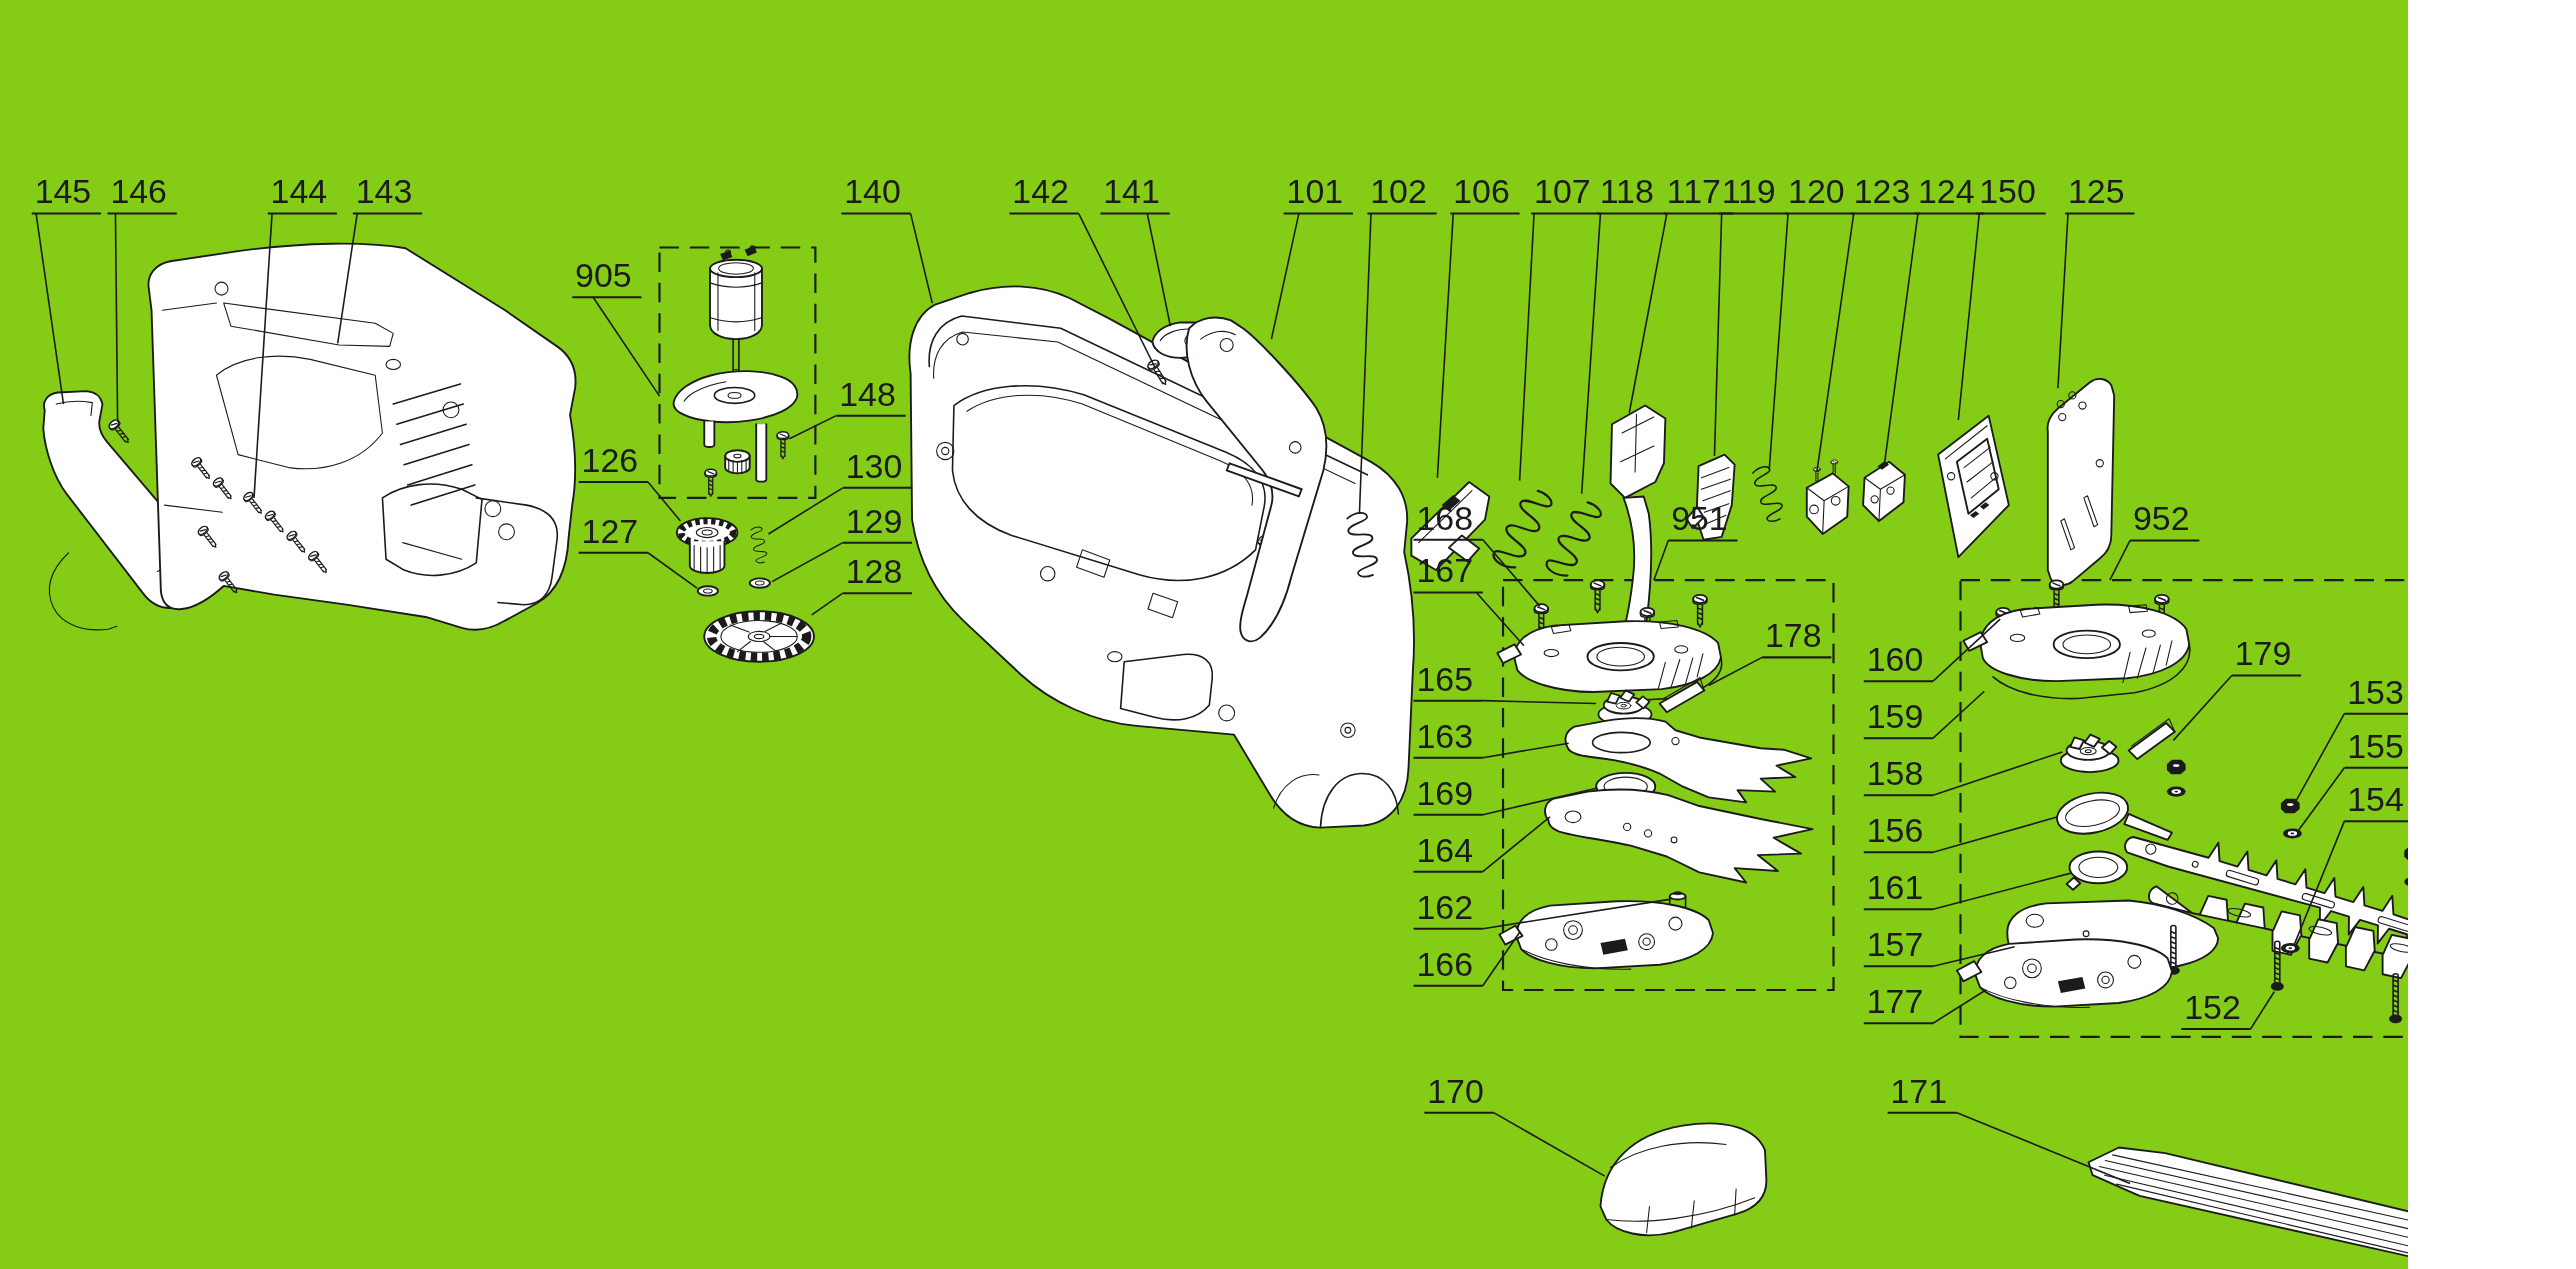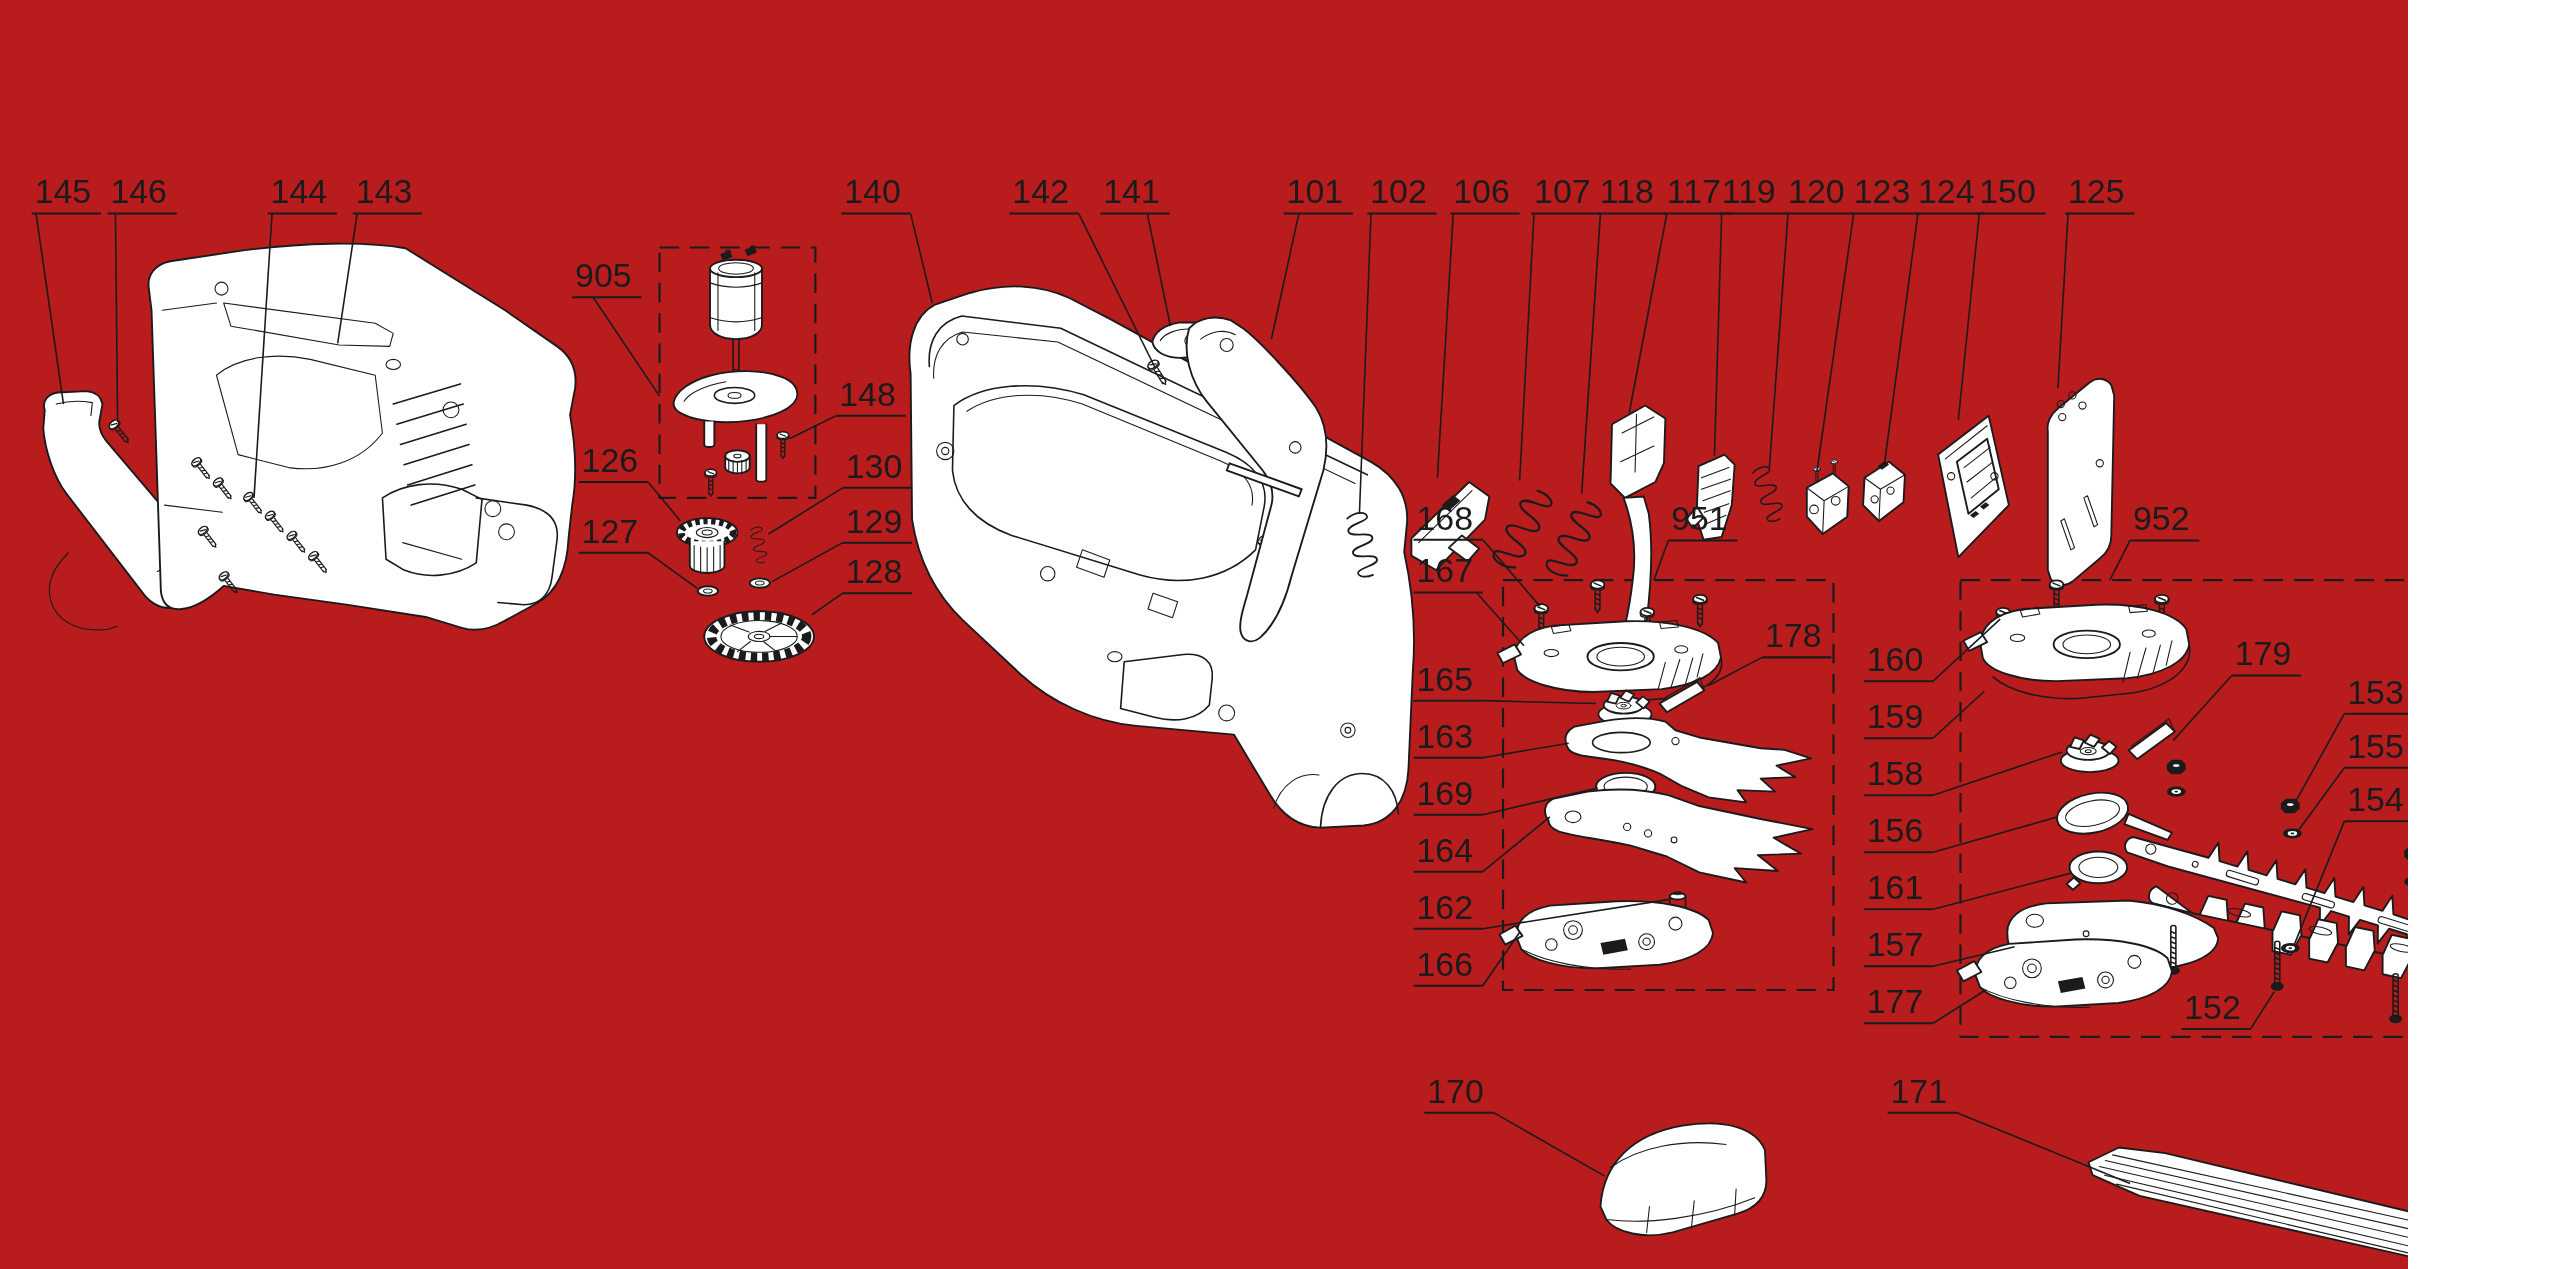--- a/index.html
+++ b/index.html
@@ -1,16 +1,16 @@
 <!DOCTYPE html>
 <html style="font-size:11.5px"><head>
 <meta charset="utf-8">
 <style>
   html,body{margin:0;padding:0;background:#fff;}
-  .stage{position:relative;width:2408px;height:1270px;background:#b91c1c;overflow:hidden;}
+  .stage{position:relative;width:2408px;height:1270px;background:#84cc16;overflow:hidden;}
   svg{display:block;}
   .ol{fill:#ffffff;stroke:#1b1b1b;stroke-width:2.6;stroke-linejoin:round;stroke-linecap:round;}
   .ln{fill:none;stroke:#1b1b1b;stroke-width:2.2;stroke-linejoin:round;stroke-linecap:round;}
   .tn{fill:none;stroke:#1b1b1b;stroke-width:1.5;stroke-linejoin:round;stroke-linecap:round;}
   .fl{fill:#1b1b1b;stroke:none;}
   .lead{fill:none;stroke:#1b1b1b;stroke-width:2.2;}
   .ul{stroke:#1b1b1b;stroke-width:2.8;}
   .box{fill:none;stroke:#1b1b1b;stroke-width:3;stroke-dasharray:27 15;}
   .teeth{fill:none;stroke:#1b1b1b;stroke-width:9;stroke-dasharray:6 5;}
   .teeth2{fill:none;stroke:#1b1b1b;stroke-width:13;stroke-dasharray:9 7;}

